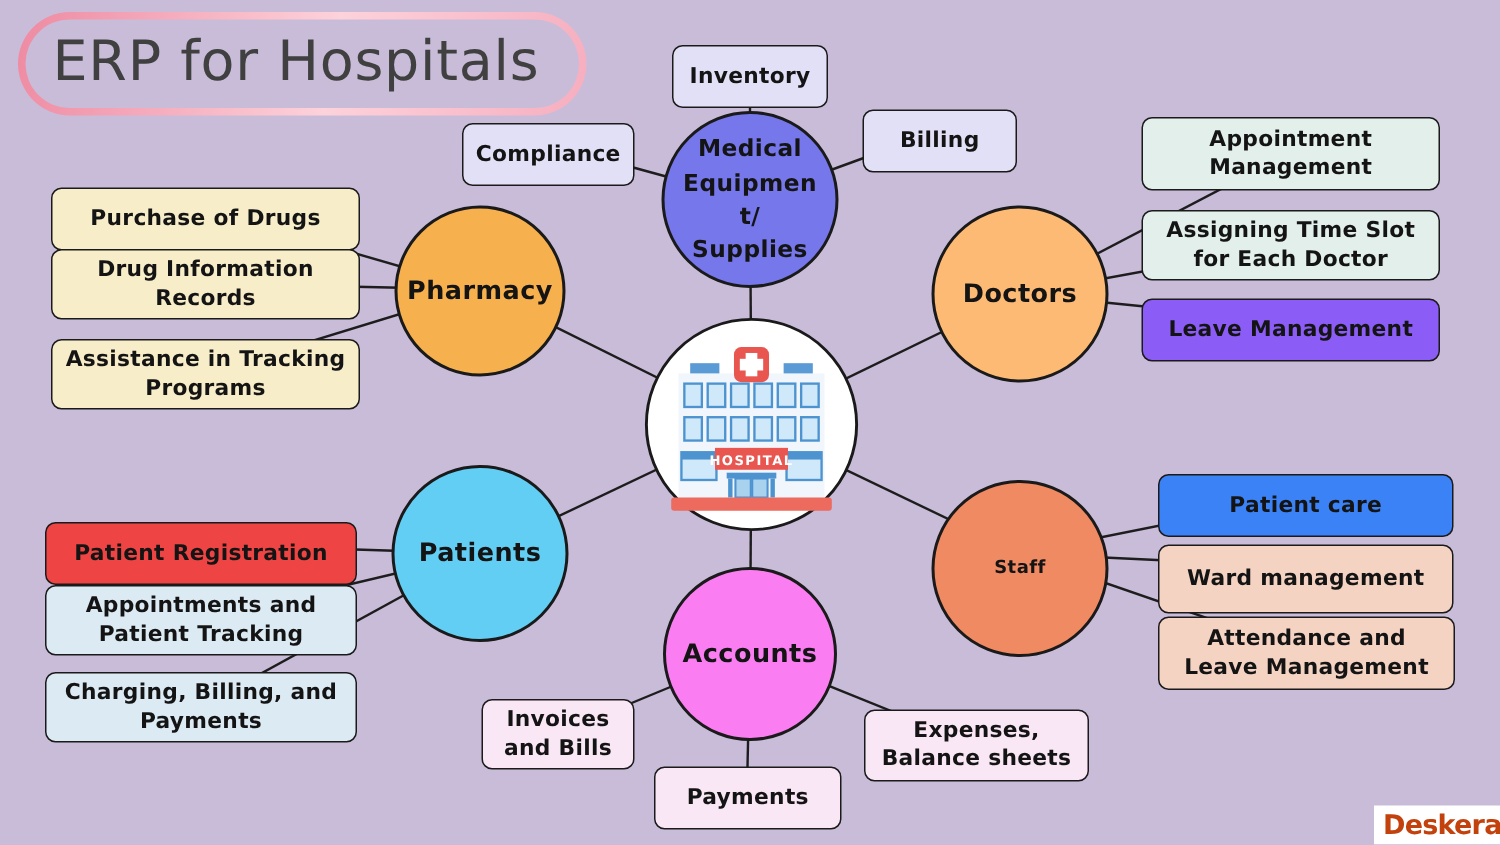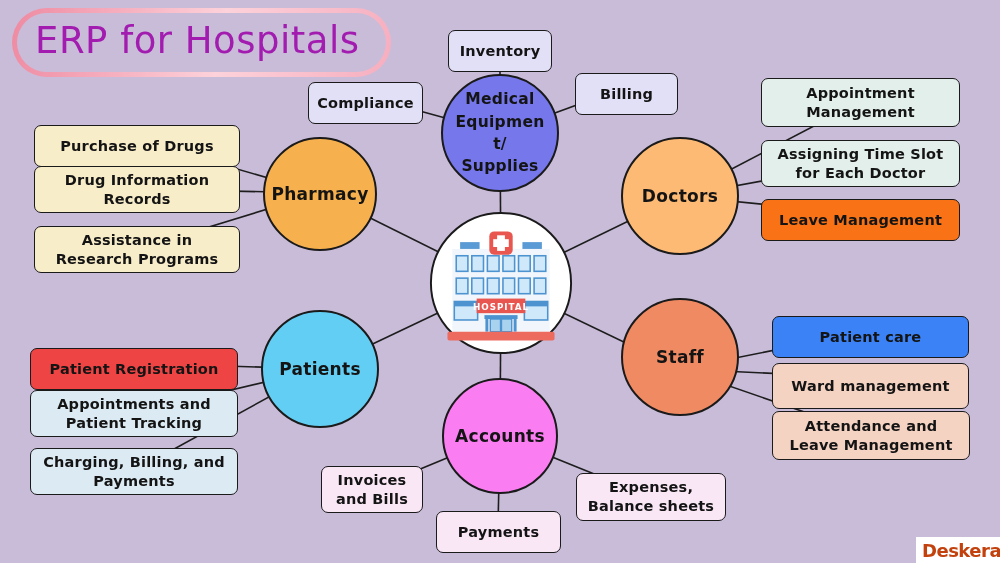--- a/index.html
+++ b/index.html
@@ -23,41 +23,41 @@
     box-sizing:border-box;padding:20px 6px;letter-spacing:.2px;
   }
   
   .title-ring{
     position:absolute;left:12px;top:8px;z-index:4;border-radius:40px;padding:5px;
     background:linear-gradient(100deg,#ee8aa2,#fdd2da 55%,#f6aebf);
   }
   .title-inner{
     background:#c9bcd9;border-radius:36px;padding:6px 26px 10px 18px;
   }
-  .title-text{font-size:37px;font-weight:400;letter-spacing:.5px;color:#a21caf;}
+  .title-text{font-size:37px;font-weight:400;letter-spacing:.5px;color:#404040;}
   
   #c-pharmacy {left:263px;top:137px;width:114px;height:114px;font-size:17px;}
   #c-medequip {left:441px;top:74px; width:118px;height:118px;font-size:15.5px;}
   #c-doctors  {left:621px;top:137px;width:118px;height:118px;font-size:17px;}
-  #c-staff    {left:621px;top:298px;width:118px;height:118px;font-size:17px;}
+  #c-staff    {left:621px;top:320px;width:118px;height:118px;font-size:12px;}
   #c-accounts {left:442px;top:378px;width:116px;height:116px;font-size:17px;}
   #c-patients {left:261px;top:310px;width:118px;height:118px;font-size:17px;}
   #c-hub{
     position:absolute;left:428px;top:210px;width:146px;height:146px;z-index:3;
   }
   
   #b-purchase  {left:34px; top:125px;width:206px;height:30px;background:#f8edc9;}
   #b-druginfo  {left:34px; top:166px;width:206px;height:47px;background:#f8edc9;}
   #b-assist    {left:34px; top:226px;width:206px;height:47px;background:#f8edc9;}
   #b-inventory {left:448px;top:30px; width:104px;height:29px;background:#e2e0f6;}
   #b-compliance{left:308px;top:82px; width:115px;height:29px;background:#e2e0f6;}
   #b-billing   {left:575px;top:73px; width:103px;height:29px;background:#e2e0f6;}
   #b-appoint   {left:761px;top:78px; width:199px;height:49px;background:#e2efeb;}
   #b-timeslot  {left:761px;top:140px;width:199px;height:47px;background:#e2efeb;}
-  #b-leave     {left:761px;top:199px;width:199px;height:31px;background:#f97316;}
+  #b-leave     {left:761px;top:199px;width:199px;height:31px;background:#8b5cf6;}
   #b-patcare   {left:772px;top:316px;width:197px;height:34px;background:#3b82f6;}
   #b-ward      {left:772px;top:363px;width:197px;height:46px;background:#f5d3c3;}
   #b-attend    {left:772px;top:411px;width:198px;height:49px;background:#f5d3c3;}
   #b-invoices  {left:321px;top:466px;width:102px;height:47px;background:#fae7f6;}
   #b-payments  {left:436px;top:511px;width:125px;height:30px;background:#fae7f6;}
   #b-expenses  {left:576px;top:473px;width:150px;height:48px;background:#fae7f6;}
   #b-register  {left:30px; top:348px;width:208px;height:30px;background:#ef4444;}
   #b-apptrack  {left:30px; top:390px;width:208px;height:47px;background:#dbeaf3;}
   #b-charging  {left:30px; top:448px;width:208px;height:47px;background:#dbeaf3;}
   
@@ -161,21 +161,21 @@
 </div>
 <div class="node-circle" id="c-accounts" style="background: rgb(250, 126, 242);">
   <span class="node-label">Accounts</span>
 </div>
 <div class="node-circle" id="c-patients" style="background: rgb(99, 206, 244);">
   <span class="node-label">Patients</span>
 </div>
 
 <div class="mm-box" id="b-purchase">Purchase of Drugs</div>
 <div class="mm-box" id="b-druginfo">Drug Information Records</div>
-<div class="mm-box" id="b-assist">Assistance in Research Programs</div>
+<div class="mm-box" id="b-assist">Assistance in Tracking Programs</div>
 
 <div class="mm-box" id="b-inventory">Inventory</div>
 <div class="mm-box" id="b-compliance">Compliance</div>
 <div class="mm-box" id="b-billing">Billing</div>
 
 <div class="mm-box" id="b-appoint">Appointment Management</div>
 <div class="mm-box" id="b-timeslot">Assigning Time Slot for Each Doctor</div>
 <div class="mm-box" id="b-leave">Leave Management</div>
 
 <div class="mm-box" id="b-patcare">Patient care</div>

